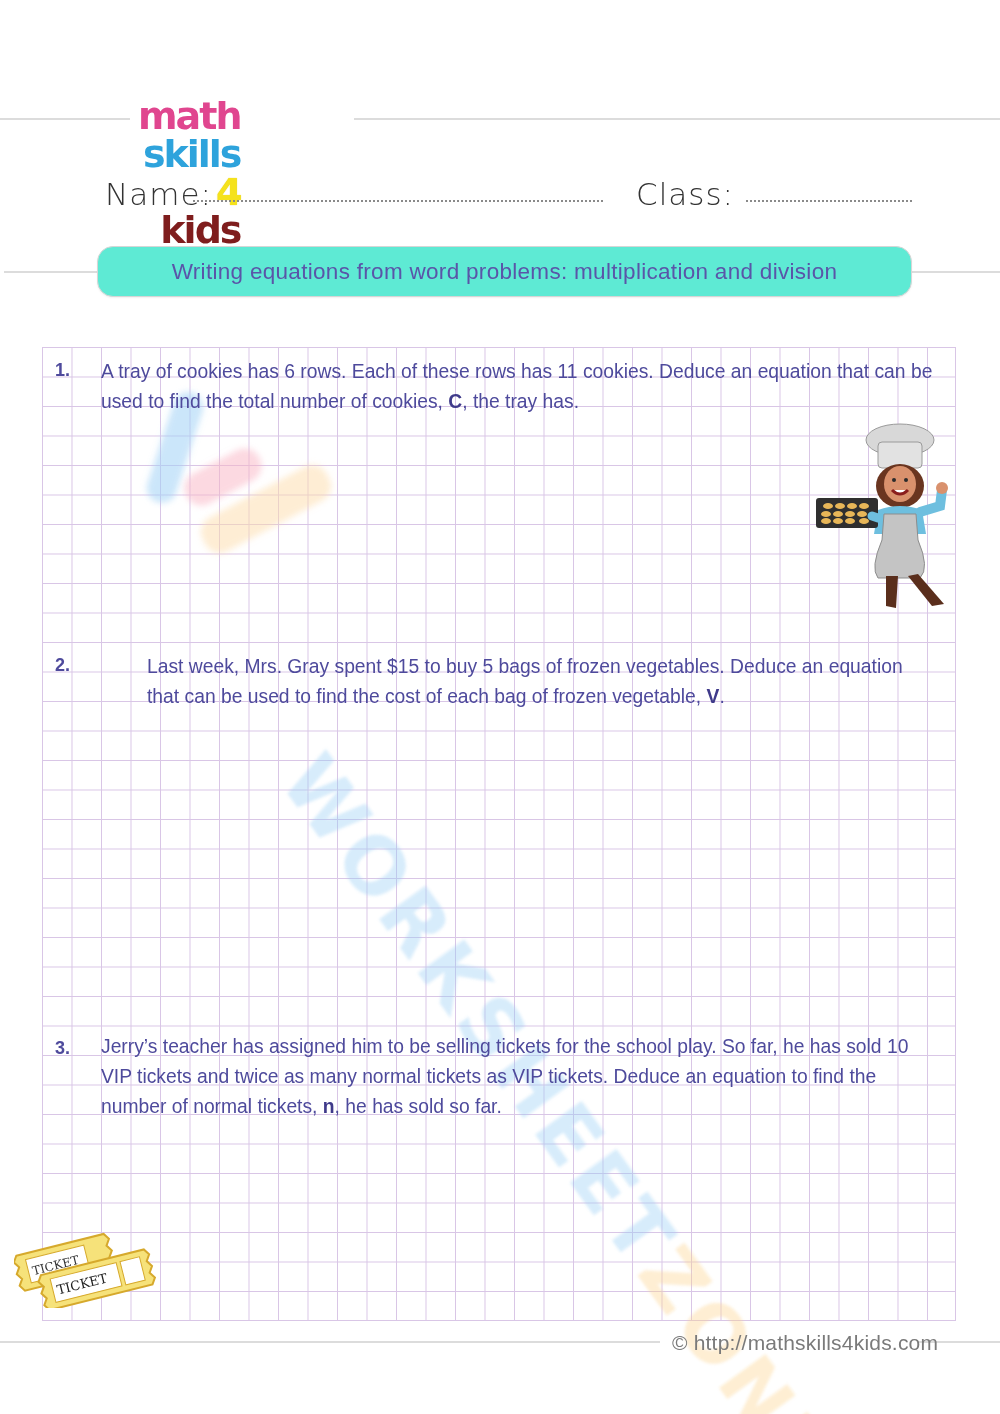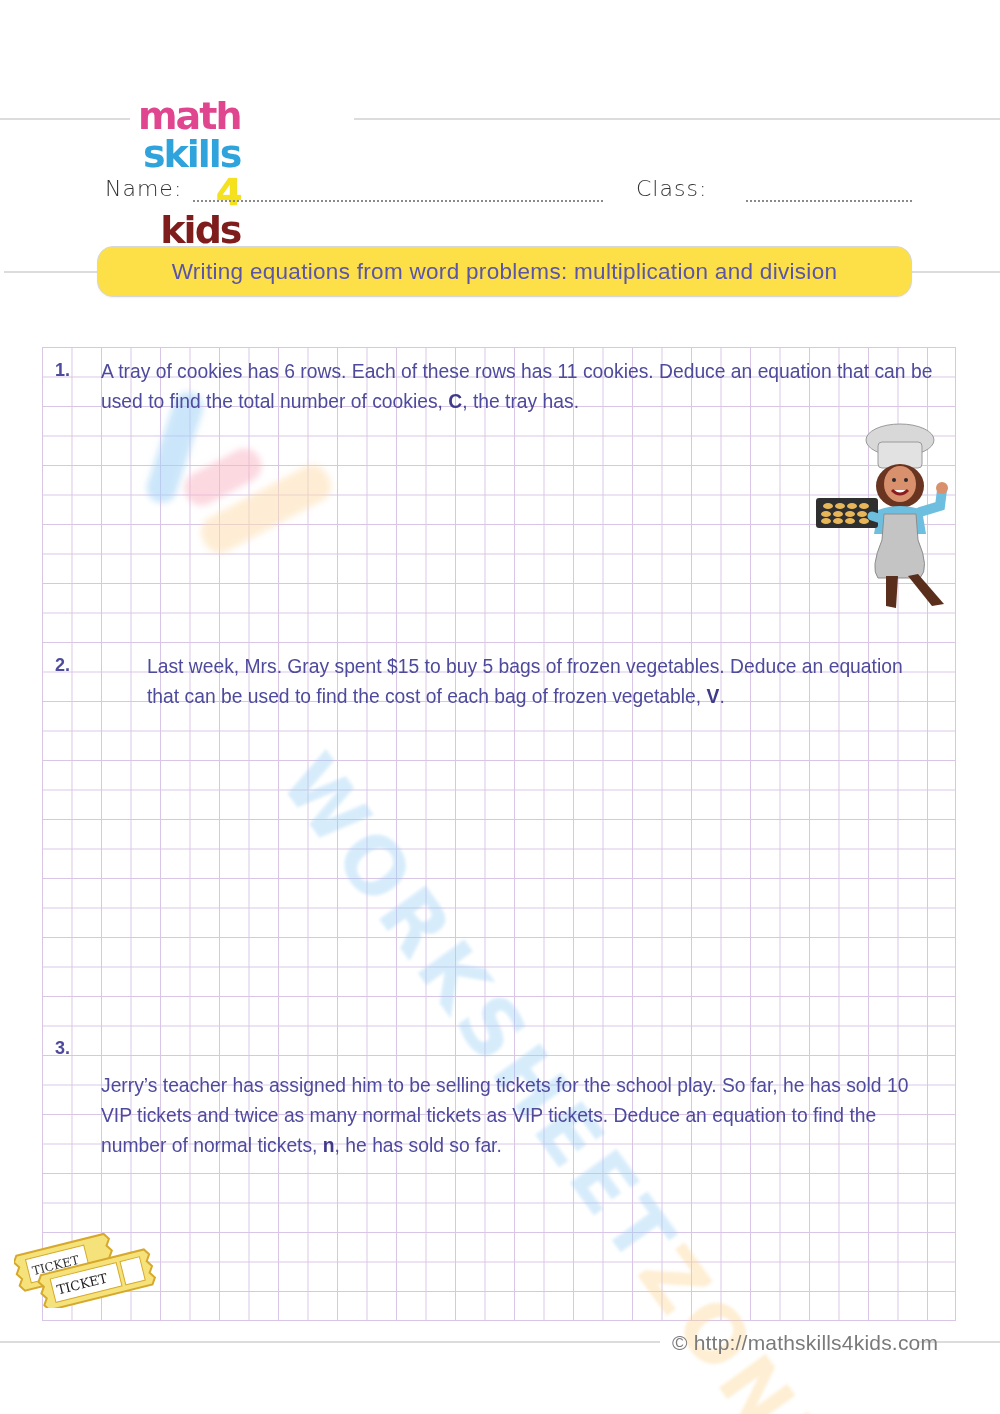--- a/index.html
+++ b/index.html
@@ -10,26 +10,26 @@
   .rule { position: absolute; height: 1.5px; background: #dcdcdc; }
   .logo { position: absolute; left: 138px; top: 97px; height: 36px; display: flex; align-items: flex-end;
           font-family: "DejaVu Sans", sans-serif; font-size: 38px; font-weight: bold; letter-spacing: -2px; line-height: 1; flex-direction: column; }
   .logo span { display: inline-block; }
   .logo .l1 { color: #e0468f; }
   .logo .l2 { color: #2ea3dc; }
   .logo .l3 { color: #f5e21c; text-shadow: 0 0 1px #d8c200; }
   .logo .l4 { color: #7f1d1d; }
 
   
-  .field-label { position: absolute; top: 176px; font-family: "DejaVu Sans", sans-serif; font-size: 22px; color: #333; letter-spacing: 1px; font-weight: 300; }
+  .field-label { position: absolute; top: 176px; font-family: "DejaVu Sans", sans-serif; font-size: 31px; color: #333; letter-spacing: 1px; font-weight: 300; }
   .dots { position: absolute; top: 200px; height: 0; border-top: 2px dotted #8a8a8a; }
 
   
   .title-pill { position: absolute; left: 97px; top: 246px; width: 815px; height: 51px; border: 1.5px solid #d6d6d6; border-radius: 16px;
-                background: #fde047; display: flex; align-items: center; justify-content: center; box-shadow: 0 1px 2px rgba(0,0,0,0.06); }
+                background: #5eead4; display: flex; align-items: center; justify-content: center; box-shadow: 0 1px 2px rgba(0,0,0,0.06); }
   .title-pill span { font-family: "Liberation Sans", sans-serif; font-size: 22.5px; color: #5a55a8; letter-spacing: 0.3px; }
 
   
   .grid { position: absolute; left: 42px; top: 347px; width: 914px; height: 974px;
           background-image:
             linear-gradient(to right, #d9c6e6 1.3px, transparent 1.3px),
             linear-gradient(to bottom, #d9c6e6 1.3px, transparent 1.3px);
           background-size: 29.5px 29.5px; border-right: 1.3px solid #d9c6e6; border-bottom: 1.3px solid #d9c6e6; }
 
   
@@ -132,21 +132,21 @@
 
   <path d="M66 100 L60 98" stroke="#6ebfdf" stroke-width="9" stroke-linecap="round"></path>
 </svg>
 
 <div class="q-num" style="top:655px;">2.</div>
 <div class="q q-text" style="top:652px; width:790px;margin-left:46px;">
   <span>Last week, Mrs. Gray spent $15 to buy 5 bags of frozen vegetables. Deduce an equation that can be used to find the cost of each bag of frozen vegetable, </span><b>V</b><span>.</span>
 </div>
 
 <div class="q-num" style="top:1038px;">3.</div>
-<div class="q q-text" style="top:1032px; width:830px;margin-top:39px;">
+<div class="q q-text" style="top:1032px; width:830px;">
   <span>Jerry’s teacher has assigned him to be selling tickets for the school play. So far, he has sold 10 VIP tickets and twice as many normal tickets as VIP tickets. Deduce an equation to find the number of normal tickets, </span><b>n</b><span>, he has sold so far.</span>
 </div>
 
 <svg class="tickets" viewBox="0 0 150 84">
   <g transform="rotate(-14 60 40)">
     <path d="M6 18 L96 18 L100 24 L96 30 L100 36 L96 42 L100 48 L96 54 L6 54 L2 48 L6 42 L2 36 L6 30 L2 24 Z" fill="#f6e27a" stroke="#d6a92c" stroke-width="2"></path>
     <rect x="14" y="24" width="60" height="24" fill="#ffffff" stroke="#d6a92c" stroke-width="1"></rect>
     <text x="18" y="41" font-family="DejaVu Serif, serif" font-size="12" fill="#333">TICKET</text>
   </g>
   <g transform="rotate(-14 90 56)">

